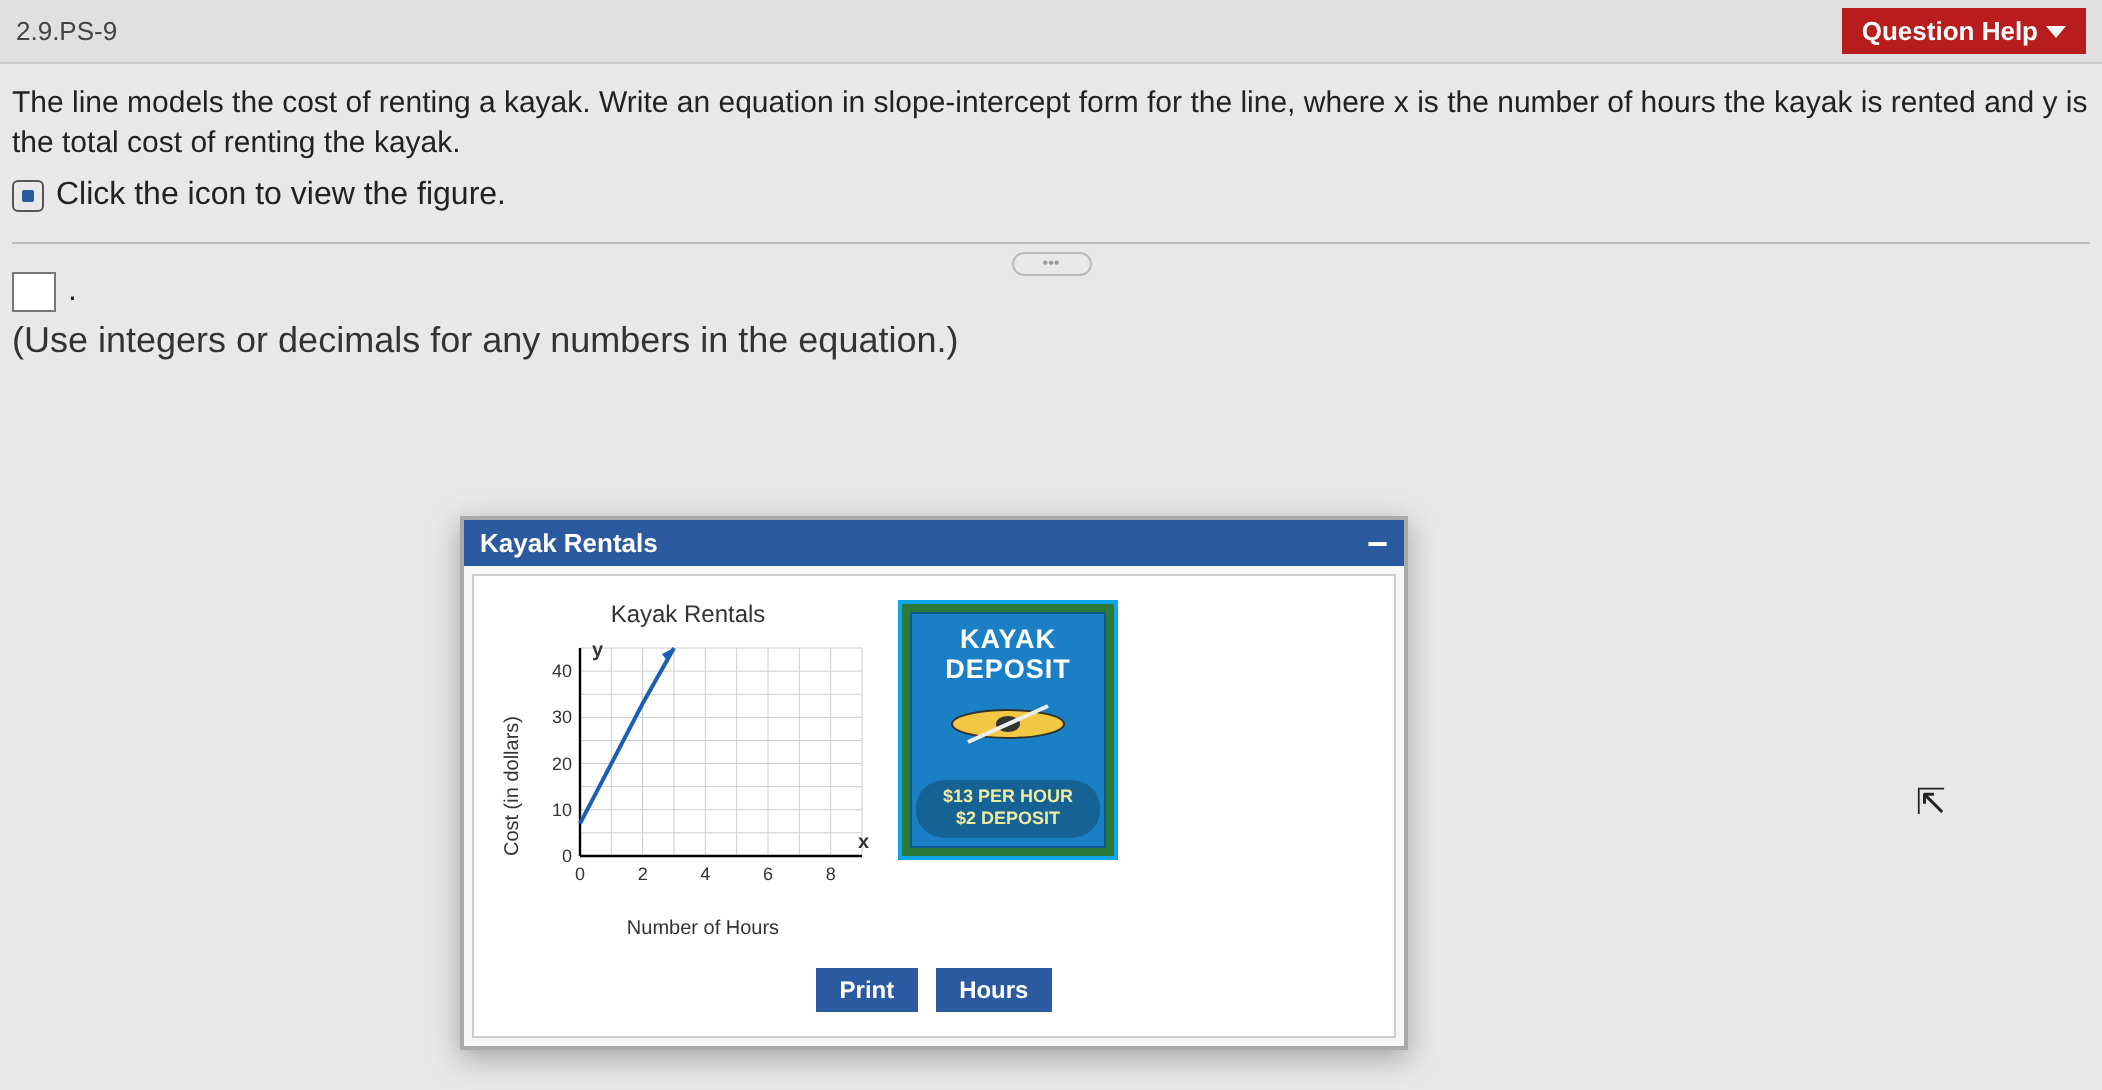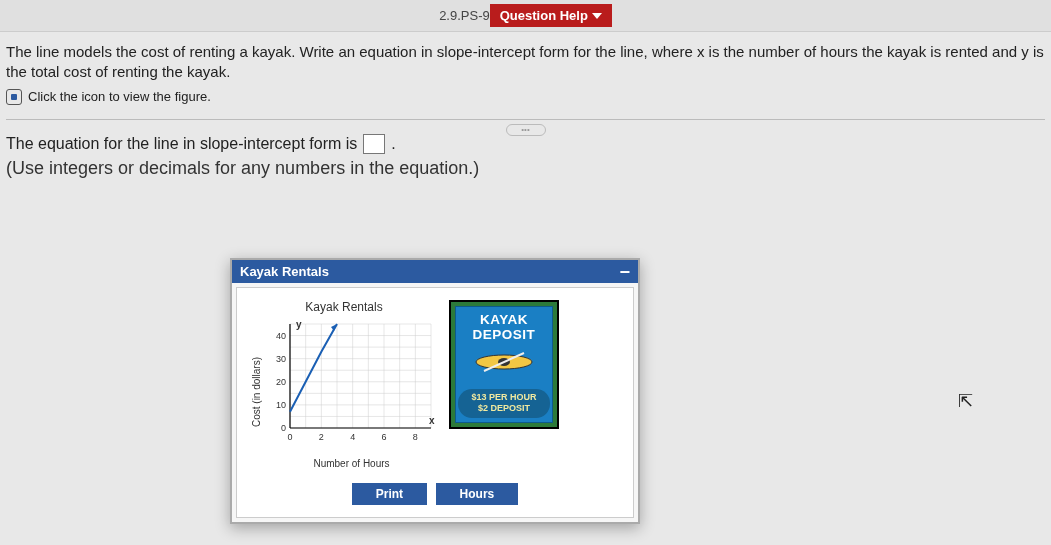--- a/index.html
+++ b/index.html
@@ -6,21 +6,21 @@
     body {
       font-family: Arial, Helvetica, sans-serif;
       background: #e8e8e8;
       width: 1051px;
       height: 545px;
       overflow: hidden;
       position: relative;
     }
     .top-bar {
       display: flex;
-      justify-content: center;
+      justify-content: space-between;
       align-items: center;
       padding: 4px 8px;
       background: #e0e0e0;
       border-bottom: 1px solid #ccc;
     }
     .q-label {
       font-size: 13px;
       color: #444;
     }
     .help-btn {
@@ -47,21 +47,21 @@
     .problem-text {
       font-size: 15px;
       color: #222;
       line-height: 1.35;
     }
     .icon-row {
       display: flex;
       align-items: center;
       gap: 6px;
       margin-top: 6px;
-      font-size: 13px;
+      font-size: 16px;
       color: #222;
     }
     .view-icon {
       width: 16px; height: 16px;
       border: 1.5px solid #555;
       border-radius: 3px;
       display:flex;align-items:center;justify-content:center;
     }
     .view-icon .inner {
       width:6px;height:6px;background:#2c5aa0;border-radius:1px;
@@ -89,21 +89,21 @@
     }
     .hint {
       font-size: 18px;
       color: #333;
       margin-top: 4px;
     }
     
     .figure-window {
       position: absolute;
       left: 230px; top: 258px;
-      width: 410px;
+      width: 474px;
       border: 2px solid #aaa;
       background: #f6f6f6;
       box-shadow: 0 4px 14px rgba(0,0,0,.3);
     }
     .fig-title {
       background: #2c5aa0;
       color: white;
       font-size: 13px;
       font-weight: bold;
       padding: 4px 8px;
@@ -128,40 +128,40 @@
       writing-mode: vertical-rl;
       transform: rotate(180deg);
       font-size:10px;color:#333;
       align-self:center; padding:0 2px;
     }
     svg.chart { background:white; }
     .xlabel { font-size:10px;color:#333;text-align:center;margin-top:8px;}
     .sign {
       width:110px;
       background:#2c7a3a;
-      border:2px solid #000000;
+      border:2px solid #0ea5e9;
       padding:4px;
       text-align:center;
     }
     .sign-inner {
       background:#1a7fc4;
       border:1px solid #0d5a8c;
       color:white;
       padding:6px 2px 4px;
     }
     .sign-h { font-size:13.5px; font-weight:bold; line-height:1.1; letter-spacing:.5px;}
     .sign-kayak { margin:6px auto; }
     .sign-price {
       font-size:9px;color:#f0e9a0;font-weight:bold;line-height:1.3;
       background:#156394;margin-top:4px;padding:3px 1px;border-radius:14px;
     }
     .fig-btns { text-align:center; padding:8px 0 6px; }
     .fig-btn {
       background:#2c5aa0;color:white;border:none;
-      font-size:12px;font-weight:bold;padding:4px 24px;margin:0 2px;cursor:pointer;
+      font-size:12px;font-weight:bold;padding:4px 12px;margin:0 2px;cursor:pointer;
     }
     .cursor-ptr {
       position:absolute; right:78px; top:390px;
       font-size:18px; color:#222;
     }
   </style>
 </head>
 <body>
 
 <div class="top-bar">
@@ -180,21 +180,20 @@
       </span>
     <span>Click the icon to view the figure.</span>
   </div>
 
   <div style="position:relative;">
     <hr class="sep">
     <div class="divider-tab">•••</div>
   </div>
 
   <div class="answer-line">
-    <span>The equation for the line in slope-intercept form is</span>
     <input class="answer-input" type="text" style="">
     <span>.</span>
   </div>
   <div class="hint">(Use integers or decimals for any numbers in the equation.)</div>
 </div>
 
 <div class="figure-window">
   <div class="fig-title">
     <span>Kayak Rentals</span>
     <span class="min">−</span>

